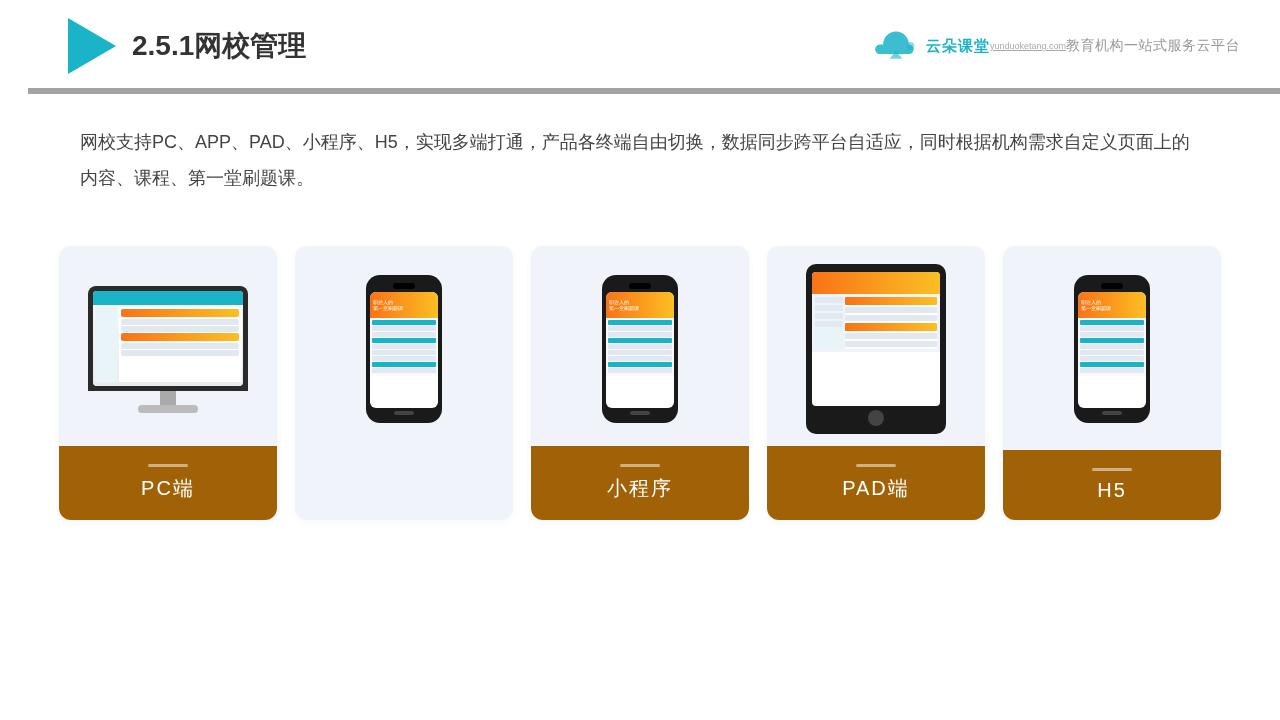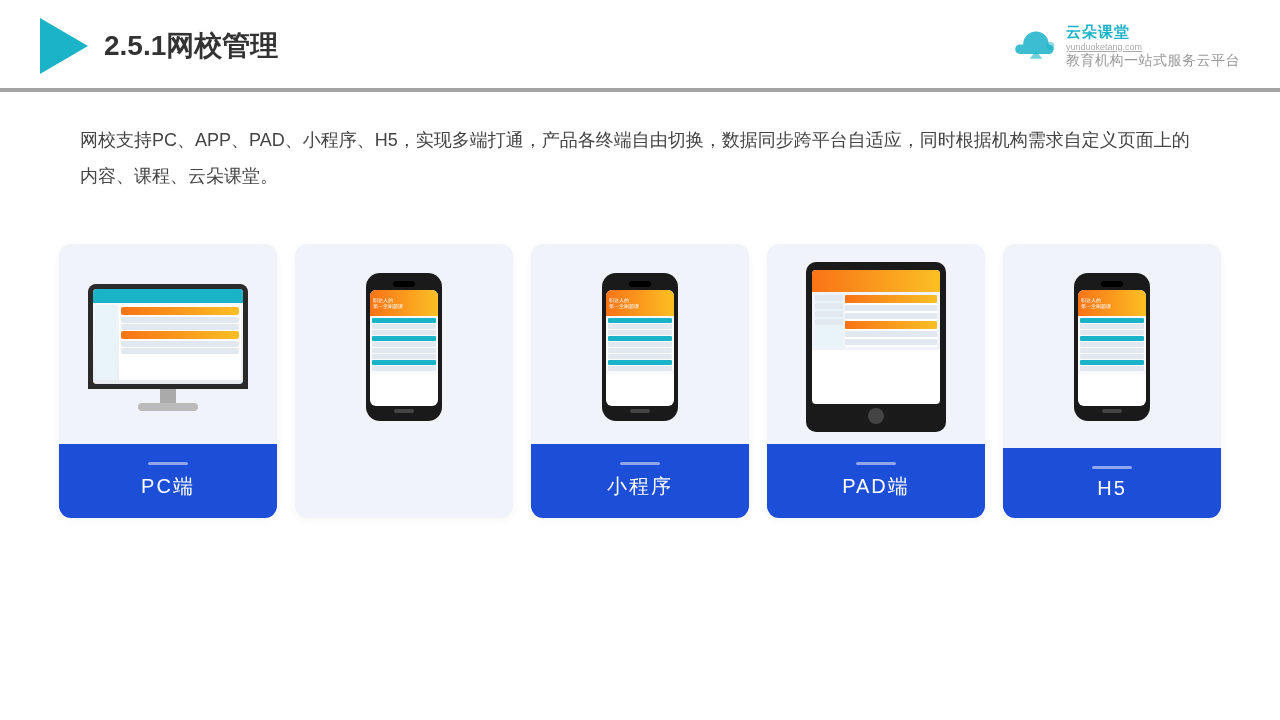--- a/index.html
+++ b/index.html
@@ -11,22 +11,23 @@
       overflow: hidden;
       position: relative;
     }
 
     
     .header {
       display: flex;
       align-items: center;
       justify-content: space-between;
       padding: 18px 40px 0 40px;
-      border-bottom: 4px solid #a3a3a3;
+      border-bottom: 6px solid #a3a3a3;
       padding-bottom: 14px;
+      margin-left: 28px;
     }
     .header-left {
       display: flex;
       align-items: center;
       gap: 16px;
     }
     .logo-triangle {
       width: 0;
       height: 0;
       border-top: 28px solid transparent;
@@ -47,22 +48,22 @@
       display: flex;
       align-items: center;
       gap: 6px;
     }
     .cloud-icon-svg {
       width: 48px;
       height: 36px;
     }
     .brand-text-block {
       display: flex;
-      flex-direction: column;
-      align-items: flex-start;
+      flex-direction: row;
+      align-items: center;
     }
     .brand-name {
       font-size: 15px;
       font-weight: bold;
       color: #1ab3c8;
       letter-spacing: 1px;
     }
     .brand-sub {
       font-size: 14px;
       color: #999;
@@ -301,21 +302,21 @@
       width: 16px;
       height: 16px;
       border-radius: 50%;
       background: #444;
       margin-top: 4px;
     }
 
     
     .card-label {
       width: 100%;
-      background: #1d4ed8;
+      background: #a16207;
       color: #fff;
       text-align: center;
       font-size: 20px;
       padding: 18px 0;
       font-weight: 500;
       letter-spacing: 2px;
       margin-top: auto;
     }
 
     
@@ -345,21 +346,21 @@
       <div class="brand-text-block">
         <span class="brand-name">云朵课堂</span>
         <span class="brand-url">yunduoketang.com</span>
         <span class="brand-sub">教育机构一站式服务云平台</span>
       </div>
     </div>
   </div>
 </div>
 
 <div class="description">
-  <p>网校支持PC、APP、PAD、小程序、H5，实现多端打通，产品各终端自由切换，数据同步跨平台自适应，同时根据机构需求自定义页面上的内容、课程、云朵课堂。</p>
+  <p>网校支持PC、APP、PAD、小程序、H5，实现多端打通，产品各终端自由切换，数据同步跨平台自适应，同时根据机构需求自定义页面上的内容、课程、第一堂刷题课。</p>
 </div>
 
 <div class="cards-section">
 
   <div class="device-card">
     <div class="device-image-area">
       <div class="pc-monitor">
         <div class="monitor-frame">
           <div class="monitor-screen">
             <div class="monitor-screen-inner">

